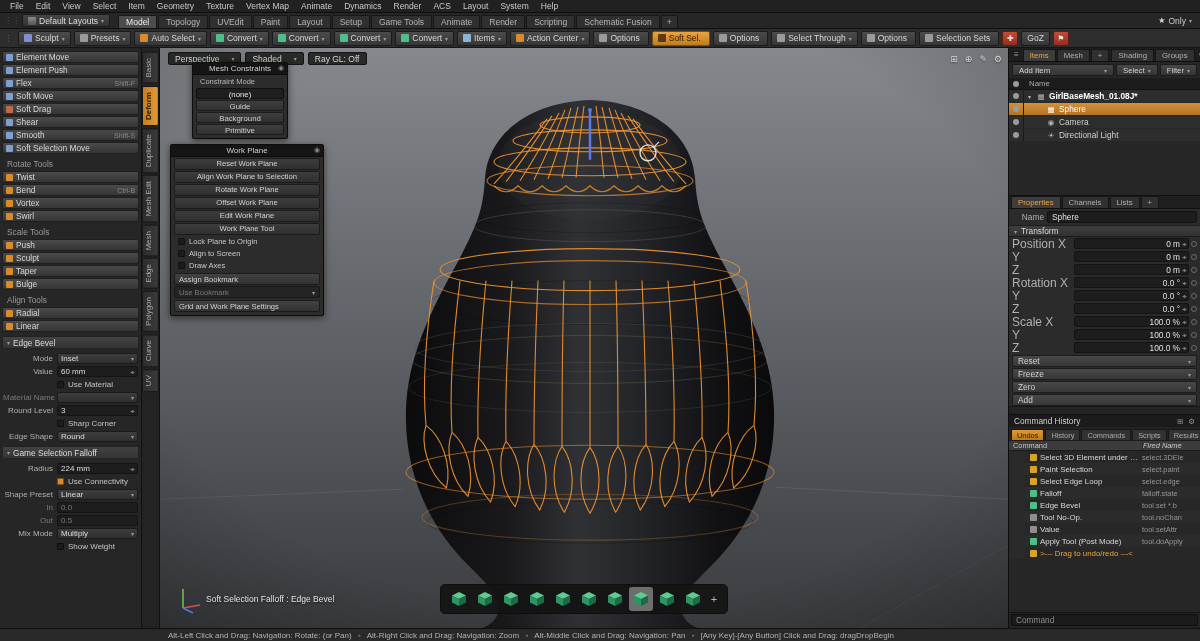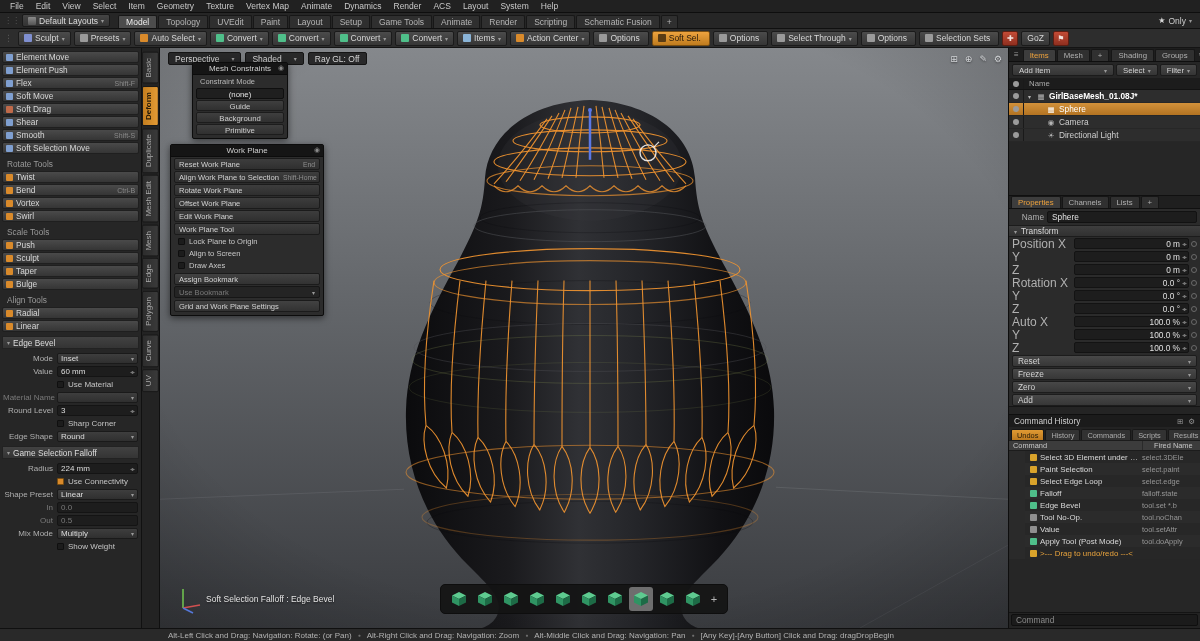--- a/index.html
+++ b/index.html
@@ -76,21 +76,21 @@
   .vp-dd { height: 13px; display: flex; align-items: center; gap: 12px; padding: 0 6px; background: rgba(28,28,28,0.88); border: 1px solid #141414; border-radius: 2px; color: #d5d5d5; font-size: 8.5px; white-space: nowrap; }
   .vp-icons { margin-left: auto; display: flex; gap: 7px; color: #d3d5d8; font-size: 9px; text-shadow: 0 1px 2px rgba(0,0,0,.5); }
   .float-panel { position: absolute; background: #2c2c2c; border: 1px solid #0c0c0c; border-radius: 2px; box-shadow: 0 2px 7px rgba(0,0,0,.55); z-index: 6; }
   .fp-title { height: 12px; background: #151515; display: flex; align-items: center; justify-content: center; position: relative; color: #cfcfcf; border-bottom: 1px solid #0c0c0c; font-size: 8px; }
   .fp-dot { position: absolute; right: 3px; top: 1px; color: #8a8a8a; font-size: 7px; }
   .mc-panel { left: 32px; top: 14px; width: 96px; padding-bottom: 3px; }
   .mc-label { color: #b8b8b8; font-size: 7.5px; padding: 2px 0 1px 7px; }
   .mc-option { height: 11px; line-height: 11px; margin: 1px 3px 0; text-align: center; background: linear-gradient(#3f3f3f,#303030); border: 1px solid #1c1c1c; border-radius: 2px; color: #cfcfcf; font-size: 7.8px; }
   .mc-option.selected { background: #1f1f1f; border-color: #0f0f0f; color: #e0e0e0; }
   .wp-panel { left: 10px; top: 96px; width: 154px; padding-bottom: 3px; }
-  .wp-item { height: 12px; margin: 1px 3px 0; display: flex; align-items: center; justify-content: space-between; padding: 0 4px; background: linear-gradient(#3d3d3d,#2f2f2f); border: 1px solid #1b1b1b; border-radius: 2px; color: #d2d2d2; font-size: 7.6px; white-space: nowrap; overflow: hidden; }
+  .wp-item { height: 12px; margin: 1px 3px 0; display: flex; align-items: center; justify-content: space-between; padding: 0 4px; background: linear-gradient(#3d3d3d,#2f2f2f); border: 1px solid #1b1b1b; border-radius: 2px; color: #d2d2d2; font-size: 7.6px; white-space: nowrap; overflow: hidden; flex-direction: column; }
   .wp-short { color: #8f8f8f; font-size: 6.8px; margin-left: 4px; flex: none; }
   .wp-check { height: 11px; margin: 1px 3px 0; display: flex; align-items: center; gap: 4px; padding: 0 4px; color: #c8c8c8; font-size: 7.6px; }
   .wp-btn { height: 12px; margin: 2px 3px 0; display: flex; align-items: center; padding: 0 4px; background: linear-gradient(#424242,#323232); border: 1px solid #1b1b1b; border-radius: 2px; color: #d2d2d2; font-size: 7.6px; }
   .wp-dd { height: 12px; margin: 1px 3px 0; display: flex; align-items: center; justify-content: space-between; padding: 0 4px; background: #242424; border: 1px solid #161616; border-radius: 2px; font-size: 7.6px; }
   .vp-toolbar { position: absolute; left: 50%; transform: translateX(-50%); bottom: 14px; height: 30px; background: rgba(20,20,20,0.92); border: 1px solid #0e0e0e; border-radius: 5px; display: flex; align-items: center; padding: 0 6px; gap: 2px; z-index: 5; }
   .prim-slot { width: 24px; height: 24px; display: flex; align-items: center; justify-content: center; border-radius: 3px; }
   .prim-slot.active { background: #6e6e6e; }
   .prim { width: 16px; height: 16px; }
   .prim-add { width: 14px; text-align: center; color: #b5b5b5; font-size: 11px; }
   .vp-tool-label { position: absolute; left: 46px; bottom: 24px; color: #e4e4e4; font-size: 8.5px; z-index: 4; text-shadow: 0 1px 2px rgba(0,0,0,.6); }
@@ -134,21 +134,21 @@
   .chan-dot { width: 6px; height: 6px; border: 1px solid #6a6a6a; border-radius: 50%; flex: none; }
   .prop-btn { height: 12px; margin: 1px 3px 0; background: linear-gradient(#484848,#373737); border: 1px solid #1c1c1c; border-radius: 2px; display: flex; align-items: center; justify-content: space-between; padding: 0 5px; color: #d5d5d5; font-size: 8.3px; flex: none; }
   .rp-gap { height: 8px; background: #242424; flex: none; border-top: 1px solid #151515; }
   .ch-title { height: 13px; background: #1b1b1b; display: flex; align-items: center; padding: 0 5px; gap: 4px; color: #cfcfcf; font-size: 8.3px; flex: none; border-top: 1px solid #0f0f0f; }
   .t-icons { margin-left: auto; display: flex; gap: 5px; color: #8f8f8f; font-size: 7.5px; }
   .ch-tabs { height: 13px; background: #232323; display: flex; align-items: flex-end; gap: 1px; padding: 0 2px; flex: none; }
   .ch-tab { height: 11px; line-height: 11px; padding: 0 5px; background: #323232; border: 1px solid #181818; border-bottom: none; border-radius: 2px 2px 0 0; color: #ababab; font-size: 7.4px; white-space: nowrap; }
   .ch-tab.selected { background: linear-gradient(#e09a33,#bd7a1f); color: #241a08; }
   .ch-hdr { height: 11px; background: #3c3c3c; display: flex; align-items: center; font-size: 7.4px; color: #c8c8c8; flex: none; border-top: 1px solid #1c1c1c; border-bottom: 1px solid #1c1c1c; }
   .ch-hdr .c1 { flex: 1; padding-left: 4px; }
-  .ch-hdr .c2 { width: 58px; padding-left: 11px; border-left: 1px solid #2a2a2a; flex: none; }
+  .ch-hdr .c2 { width: 58px; padding-left: 0; border-left: 1px solid #2a2a2a; flex: none; font-style: italic; }
   .ch-rows { flex: none; display: flex; flex-direction: column; padding-left: 16px; }
   .ch-row { height: 12px; display: flex; align-items: center; padding: 0 2px; font-size: 7.9px; flex: none; background: #272727; }
   .ch-rows > .ch-row:nth-child(even) { background: #2b2b2b; }
   .ch-ico { width: 7px; height: 7px; border-radius: 1px; margin: 0 3px; flex: none; background: #888; }
   .ch-label { flex: 1; color: #d8d8d8; white-space: nowrap; overflow: hidden; text-overflow: ellipsis; min-width: 0; }
   .ch-fired { width: 56px; color: #979797; font-size: 7.4px; white-space: nowrap; overflow: hidden; flex: none; }
   .ch-row.drag .ch-label { color: #e8a33d; }
   .ch-fill { flex: 1; background: #262626; min-height: 0; }
   .ch-input-wrap { height: 16px; padding: 1px 2px 2px; background: #232323; flex: none; border-top: 1px solid #141414; }
   .ch-input { width: 100%; height: 100%; background: #1b1b1b; border: 1px solid #0f0f0f; border-radius: 2px; color: #ddd; font-size: 8.3px; padding: 0 4px; font-family: inherit; outline: none; }
@@ -1051,21 +1051,21 @@
         <div class="prop-row">
           <span class="prop-label">Z</span>
           <span class="prop-value">
             <span class="pv-text">0.0 °</span>
             <span class="spin">◂▸</span>
           </span>
           <span class="chan-dot"></span>
         </div>
 
         <div class="prop-row">
-          <span class="prop-label">Auto X</span>
+          <span class="prop-label">Scale X</span>
           <span class="prop-value">
             <span class="pv-text">100.0 %</span>
             <span class="spin">◂▸</span>
           </span>
           <span class="chan-dot"></span>
         </div>
 
         <div class="prop-row">
           <span class="prop-label">Y</span>
           <span class="prop-value">

